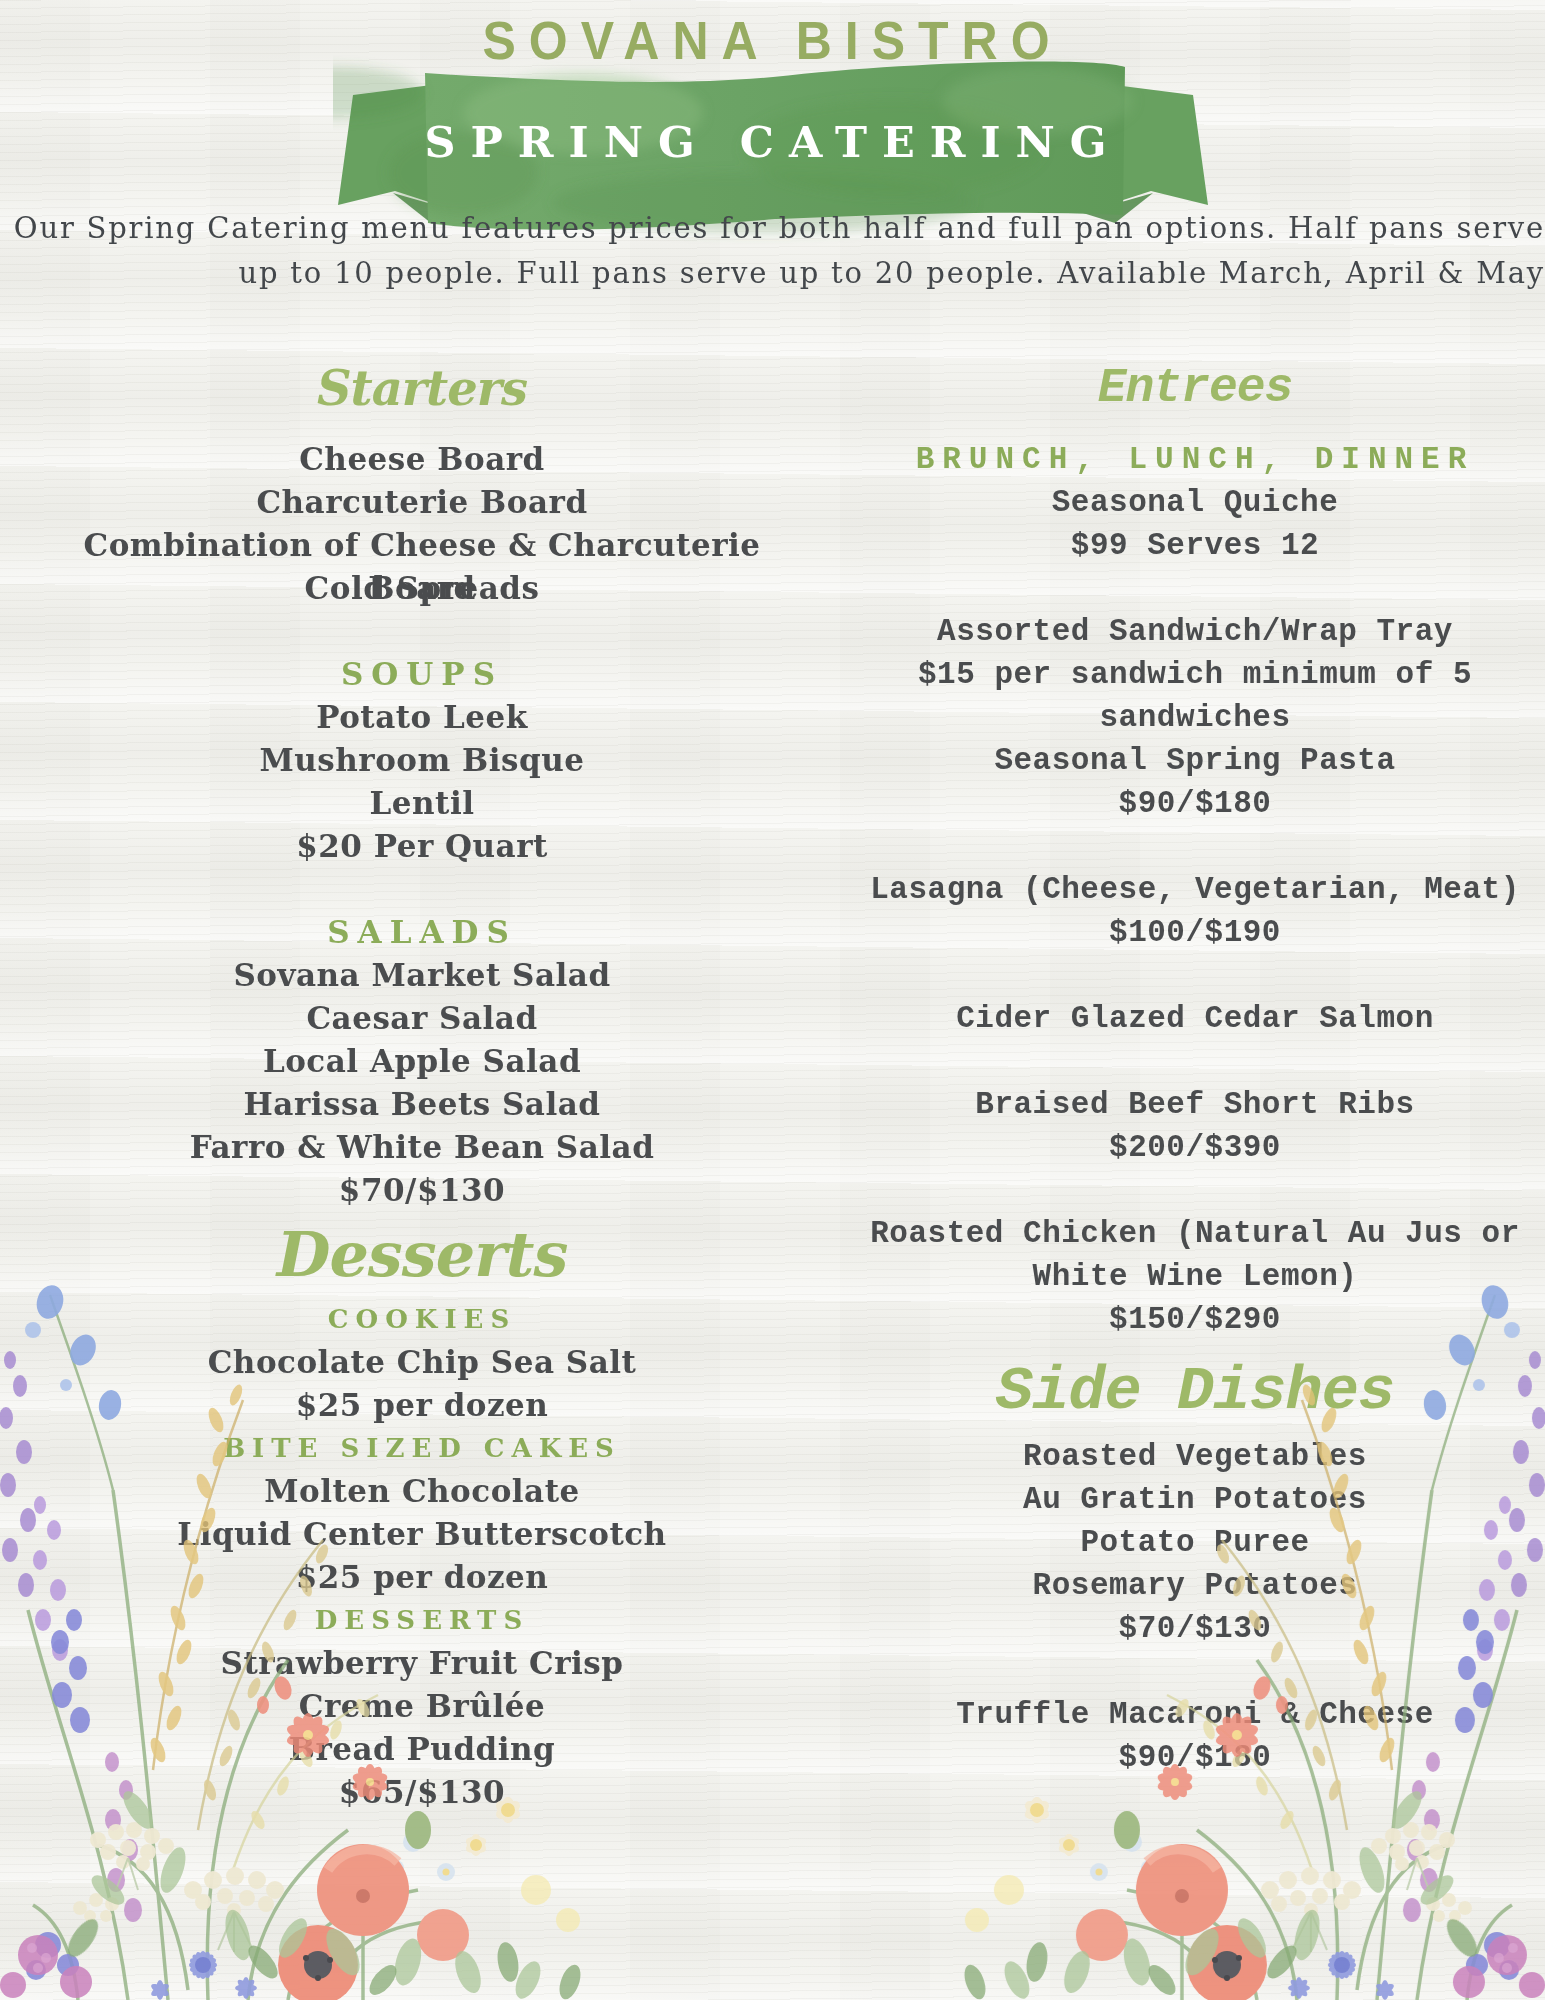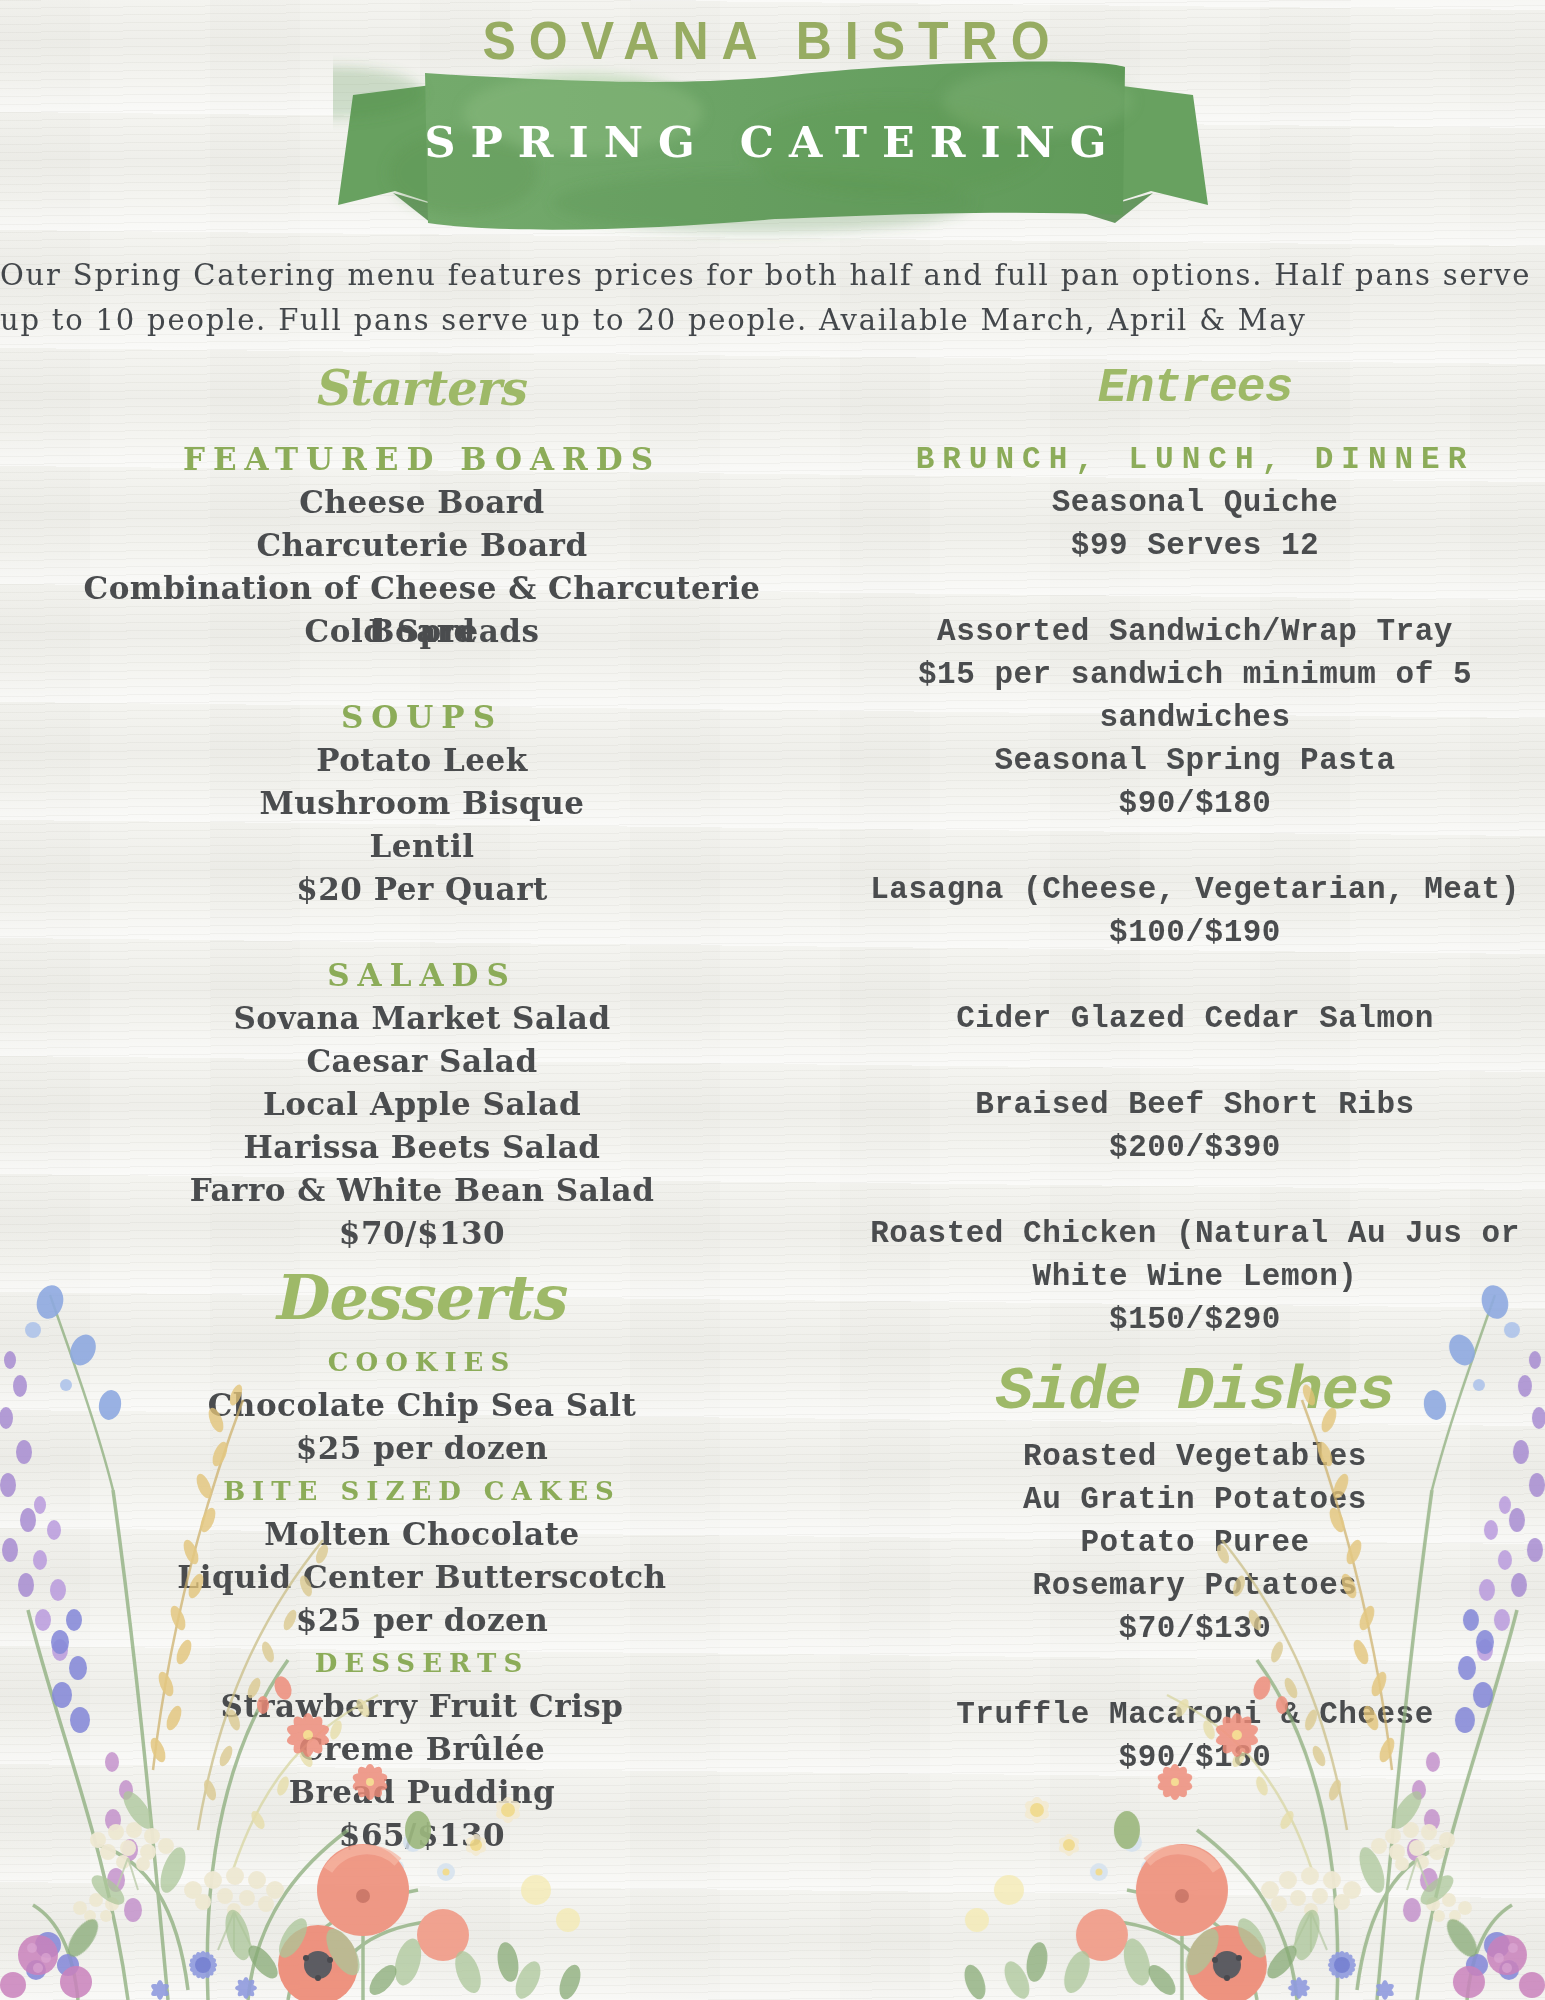--- a/index.html
+++ b/index.html
@@ -31,26 +31,25 @@
     position:absolute;left:0;right:0;top:64px;
     text-align:center;
     font-weight:700;
     font-size:43px;
     letter-spacing:15px;
     color:#ffffff;
     margin:0;
   }
   .intro{
     position:absolute;top:206px;left:0;right:0;
-    text-align:left;
+    text-align:right;
     color:#43474b;
     font-size:29px;
     letter-spacing:1.8px;
     line-height:45px;
-    margin-top:47px;
   }
   .col{position:absolute;top:338px;width:700px;text-align:center;color:#4a4c4e;}
   .col-left{left:72px;}
   .col-right{left:845px;font-family:Liberation Mono, monospace;}
   .script{
     height:100px;line-height:100px;
     font-style:italic;font-weight:700;
     font-size:48px;letter-spacing:-1px;
     color:#9eb968;
   }
@@ -369,21 +368,20 @@
   </div>
 
   <div class="intro">
     <div>Our Spring Catering menu features prices for both half and full pan options. Half pans serve</div>
     <div>up to 10 people. Full pans serve up to 20 people. Available March, April &amp; May</div>
   </div>
 
   <div class="col col-left">
     <div class="script">Starters</div>
 
-    <div class="row sub">FEATURED BOARDS</div>
     <div class="row">Cheese Board</div>
     <div class="row">Charcuterie Board</div>
     <div class="row">Combination of Cheese &amp; Charcuterie Board</div>
     <div class="row">Cold Spreads</div>
     <div class="row blank"></div>
 
     <div class="row sub">SOUPS</div>
     <div class="row">Potato Leek</div>
     <div class="row">Mushroom Bisque</div>
     <div class="row">Lentil</div>

